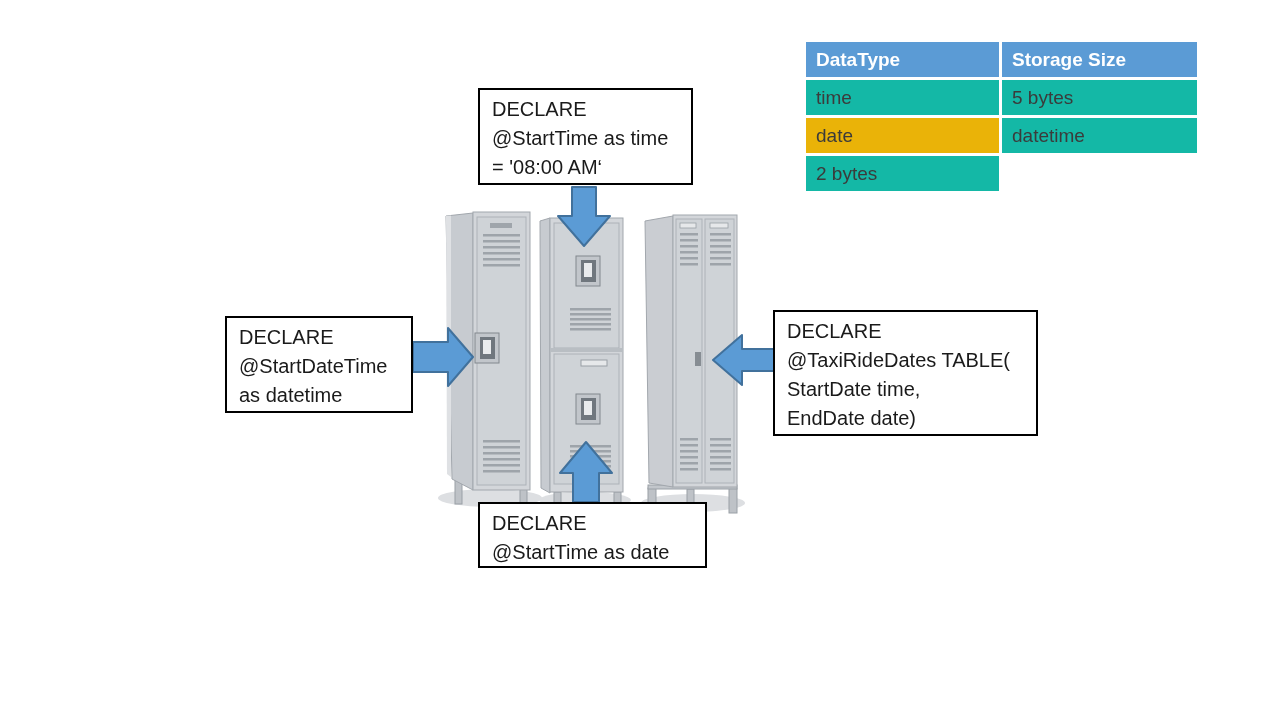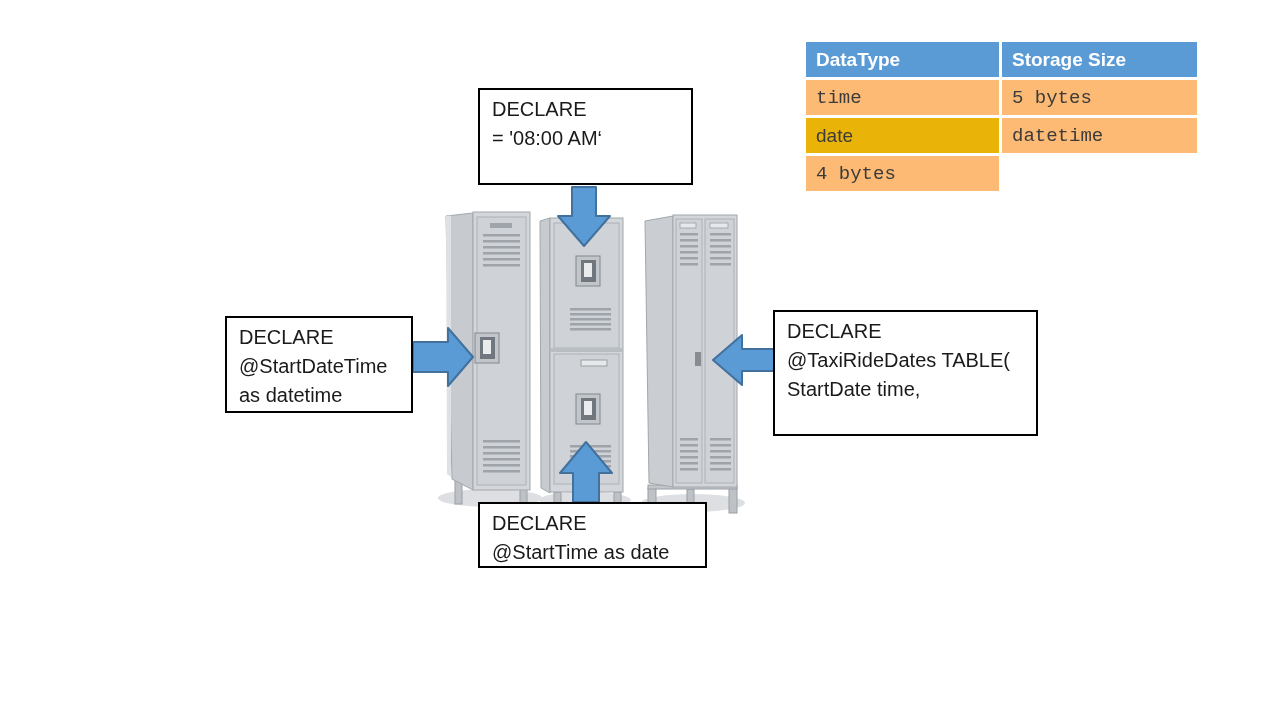--- a/index.html
+++ b/index.html
@@ -14,21 +14,21 @@
   .datatable {
     position: absolute; left: 806px; top: 42px; width: 391px;
     display: grid; grid-template-columns: 193px 195px;
     column-gap: 3px; row-gap: 3px;
   }
   .datatable .cell {
     height: 35px; display: flex; align-items: center;
     padding-left: 10px; font-size: 19px;
   }
   .datatable .th { background: #5B9BD5; color: #FFFFFF; font-weight: bold; }
-  .datatable .band-a { background: #fdba74; color: #3B3B3B; font-family: Liberation Mono, monospace; }
+  .datatable .band-a { background: #14b8a6; color: #3B3B3B; }
   .datatable .band-b { background: #eab308; color: #3B3B3B; }
 
   
   .callout {
     position: absolute; background: #FFFFFF; border: 2px solid #000000;
     color: #1A1A1A; font-size: 20px; line-height: 29px;
     padding: 5px 9px 0 12px; z-index: 30;
   }
   .callout-top    { left: 478px; top: 88px;  width: 215px; height: 97px; }
   .callout-left   { left: 225px; top: 316px; width: 188px; height: 97px; }
@@ -54,21 +54,21 @@
   <div class="datatable">
     <div class="cell th">DataType</div>
     <div class="cell th">Storage Size</div>
 
     <div class="cell band-a">time</div>
     <div class="cell band-a">5 bytes</div>
 
     <div class="cell band-b">date</div>
 
     <div class="cell band-a">datetime</div>
-    <div class="cell band-a">4 bytes</div>
+    <div class="cell band-a">2 bytes</div>
   </div>
 
   <svg class="lockers" width="310" height="325" viewBox="0 0 310 325" xmlns="http://www.w3.org/2000/svg">
 
     <ellipse cx="55" cy="298" rx="52" ry="9" fill="#DDDFE2"></ellipse>
     <ellipse cx="150" cy="300" rx="46" ry="8" fill="#DDDFE2"></ellipse>
     <ellipse cx="258" cy="303" rx="52" ry="9" fill="#DDDFE2"></ellipse>
 
     <g>
       <rect x="20" y="280" width="7" height="24" fill="#BEC2C7" stroke="#9AA0A6" stroke-width="1"></rect>
@@ -184,33 +184,35 @@
   <svg class="arrow arrow-down" width="56" height="62" viewBox="0 0 56 62">
     <polygon points="16,1 40,1 40,30 54,30 28,60 2,30 16,30" fill="#5B9BD5"></polygon>
   </svg>
 
   <svg class="arrow arrow-up" width="56" height="64" viewBox="0 0 56 64">
     <polygon points="28,2 54,33 41,33 41,62 15,62 15,33 2,33" fill="#5B9BD5"></polygon>
   </svg>
 
   <div class="callout callout-top">
     <div>DECLARE</div>
+    <div>@StartTime as time</div>
     <div>= '08:00 AM‘</div>
   </div>
 
   <div class="callout callout-left">
     <div>DECLARE</div>
     <div>@StartDateTime</div>
     <div>as datetime</div>
   </div>
 
   <div class="callout callout-right">
     <div>DECLARE</div>
     <div>@TaxiRideDates TABLE(</div>
     <div>StartDate time,</div>
+    <div>EndDate date)</div>
   </div>
 
   <div class="callout callout-bottom">
     <div>DECLARE</div>
     <div>@StartTime as date</div>
   </div>
 
 </div>
 
 </body></html>

